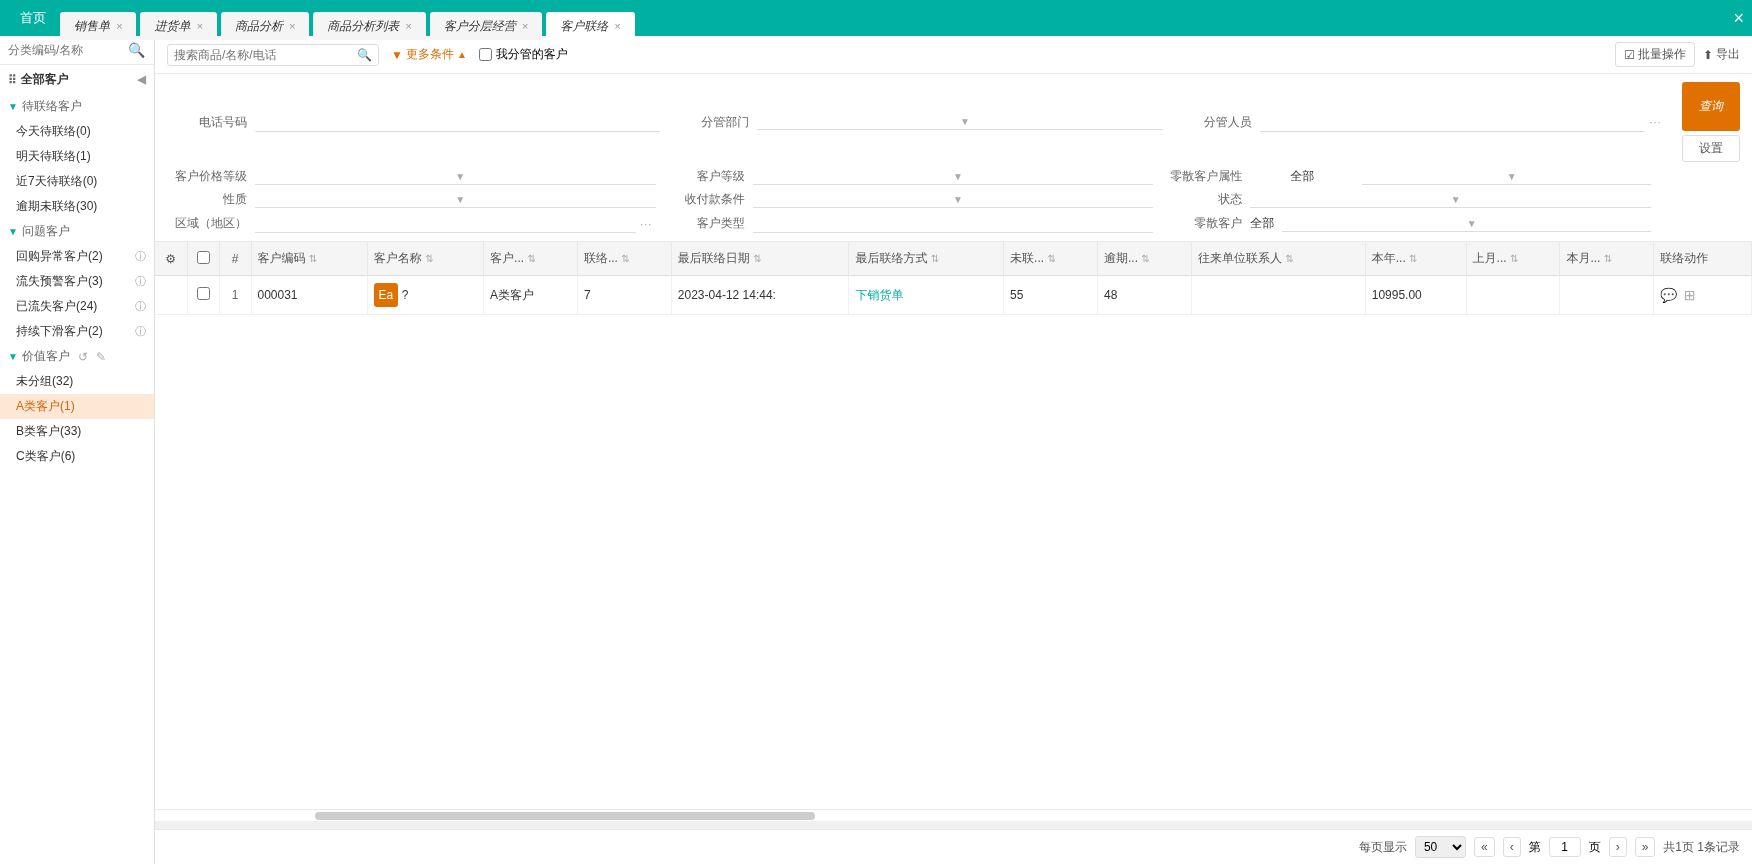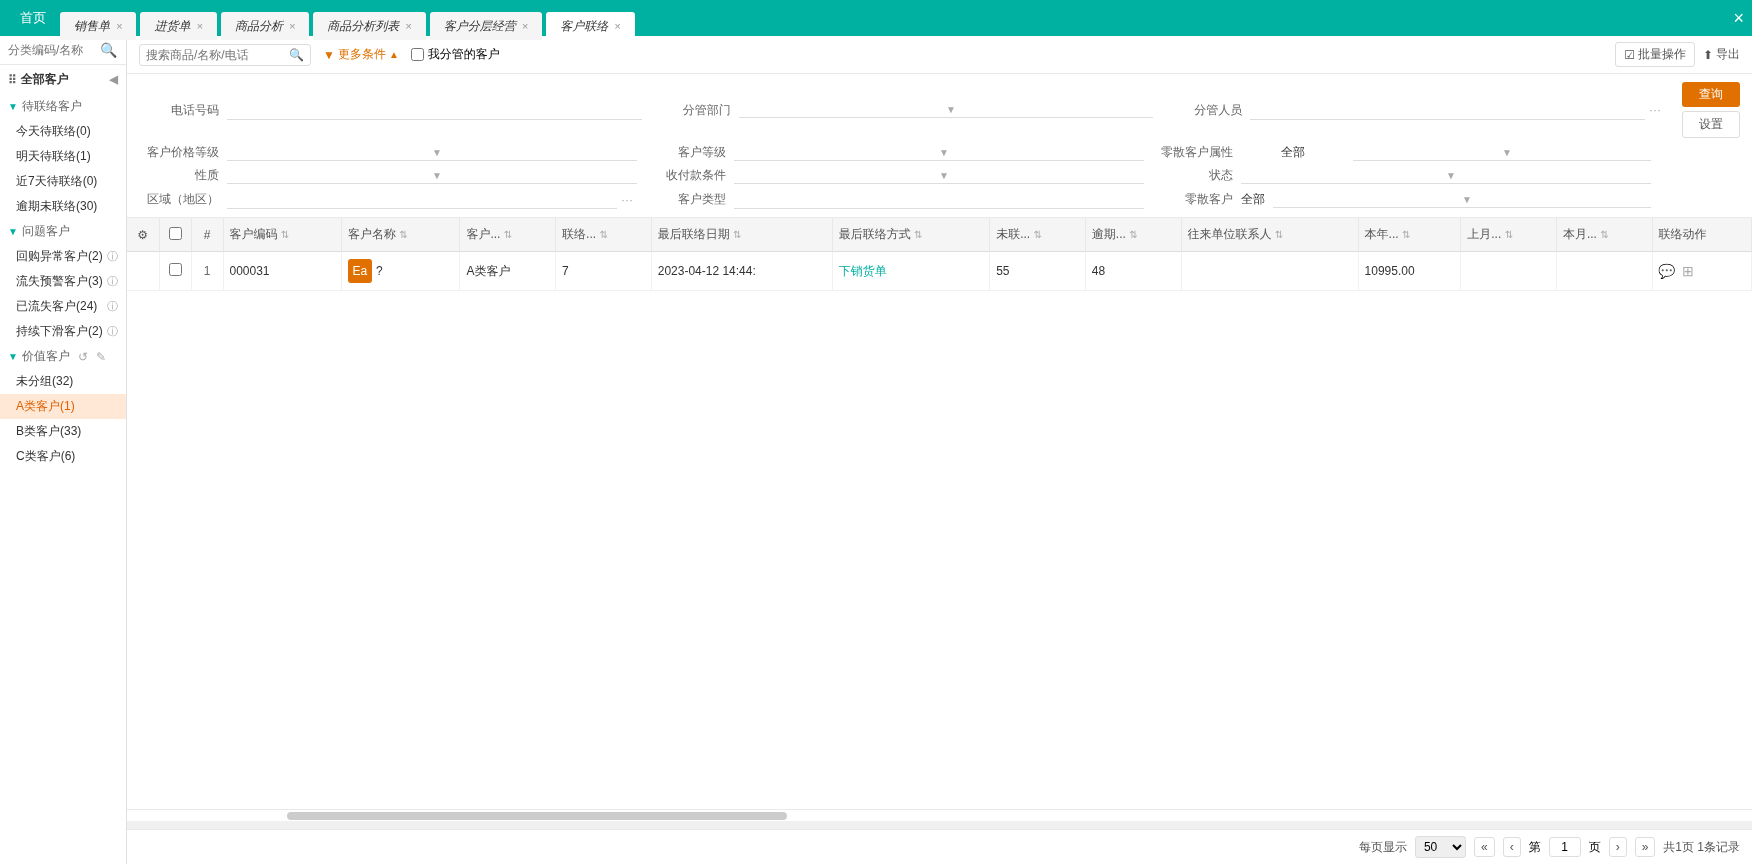--- a/index.html
+++ b/index.html
@@ -55,21 +55,21 @@
     }
 
     
     .main-layout {
       display: flex;
       height: calc(864px - 36px);
     }
 
     
     .sidebar {
-      width: 127px;
+      width: 155px;
       background: white;
       border-right: 1px solid #e0e0e0;
       overflow-y: auto;
       flex-shrink: 0;
     }
     .sidebar-search {
       display: flex;
       align-items: center;
       padding: 6px 8px;
       border-bottom: 1px solid #e8e8e8;
@@ -144,21 +144,21 @@
       display: flex;
       align-items: center;
       gap: 12px;
     }
     .filter-search {
       display: flex;
       align-items: center;
       border: 1px solid #ddd;
       border-radius: 3px;
       padding: 3px 6px;
-      width: 172px;
+      width: 212px;
     }
     .filter-search input {
       border: none;
       outline: none;
       font-size: 12px;
       color: #999;
       width: 100%;
     }
     .filter-search .search-icon { color: #00b0a0; cursor: pointer; }
     .filter-more {
@@ -250,23 +250,24 @@
       flex-direction: column;
       gap: 4px;
       padding-left: 8px;
       flex-shrink: 0;
     }
     .btn-query {
       background: #e07000;
       color: white;
       border: none;
       border-radius: 3px;
-      padding: 4px 16px;
-      cursor: pointer;
-      font-size: 12px;
+      padding: 16px 16px;
+      cursor: pointer;
+      font-size: 12px;
+      font-style: italic;
     }
     .btn-settings {
       background: white;
       color: #555;
       border: 1px solid #ddd;
       border-radius: 3px;
       padding: 4px 16px;
       cursor: pointer;
       font-size: 12px;
     }

